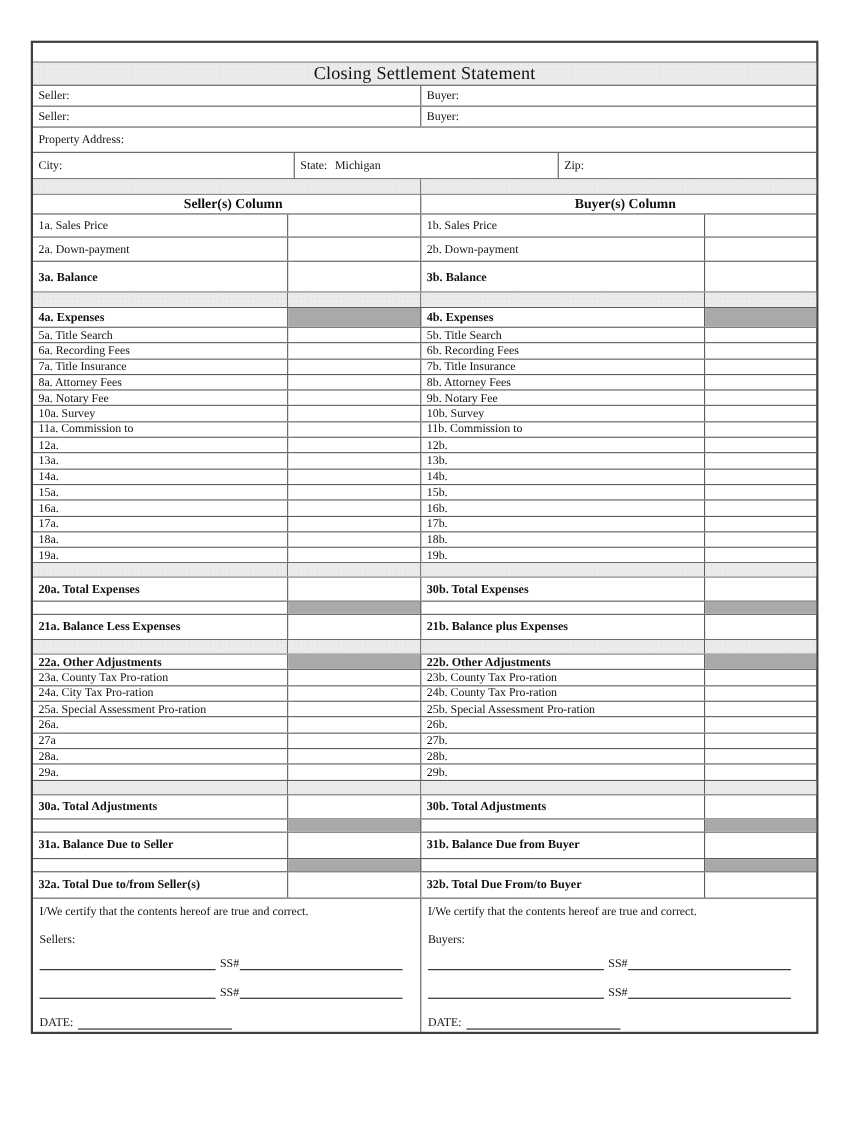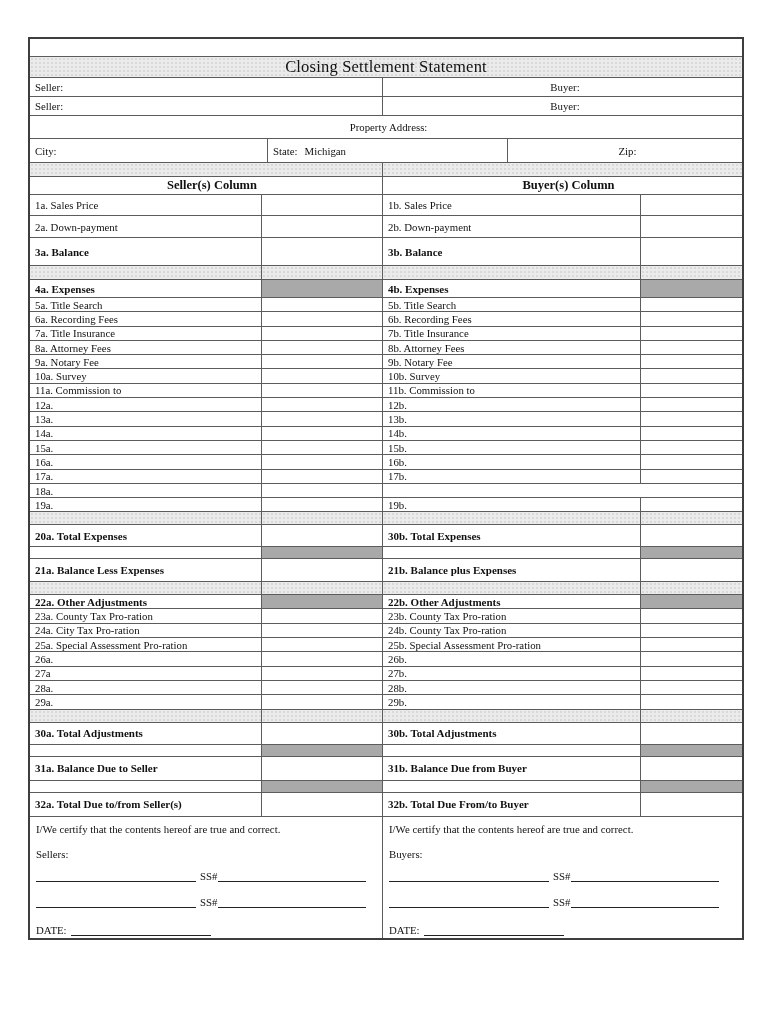--- a/index.html
+++ b/index.html
@@ -4,21 +4,21 @@
 <style>
   html,body{margin:0;padding:0;background:#fff;}
   .page{position:relative;width:770px;height:1024px;background:#fff;
         font-family:"Liberation Serif","DejaVu Serif",serif;color:#111;}
   .form{position:absolute;left:28px;top:37px;width:716px;
         border:2px solid #3e3e3e;background:#fff;box-sizing:border-box;}
   .crow{display:flex;border-bottom:1px solid #5c5c5c;box-sizing:border-box;}
   .crow:last-child{border-bottom:none;}
   .c{box-sizing:border-box;border-right:1px solid #5c5c5c;display:flex;
      align-items:center;padding-left:5px;overflow:hidden;font-size:10.8px;}
-  .c.last{border-right:none;justify-content:center;}
+  .c.last{border-right:none;}
   
   .h18{height:18px}.h21{height:21px}.h19{height:19px}.h23{height:23px}.h24{height:24px}
   .h14{height:14px}.h28{height:28px}.h22{height:22px}.h12{height:12px}.h13{height:13px}
   .hs{height:14.3px}.h121{height:121px}
   
   .la{width:232px}.aa{width:121px}.lb{width:258px}.ab{width:101px}
   .half-l{width:353px}.half-r{width:359px}
   .w238{width:238px}.w240{width:240px}.w234{width:234px}.full{width:712px}
   
   .shaded{background-color:#ebebeb;
@@ -280,20 +280,23 @@
     <div class="c lb">
           <span>17b.</span>
         </div>
     <div class="c ab last"></div>
   </div>
   <div class="crow hs">
     <div class="c la">
           <span>18a.</span>
         </div>
     <div class="c aa"></div>
+    <div class="c lb">
+          <span>18b.</span>
+        </div>
     <div class="c ab last"></div>
   </div>
   <div class="crow hs">
     <div class="c la">
           <span>19a.</span>
         </div>
     <div class="c aa"></div>
     <div class="c lb">
           <span>19b.</span>
         </div>

